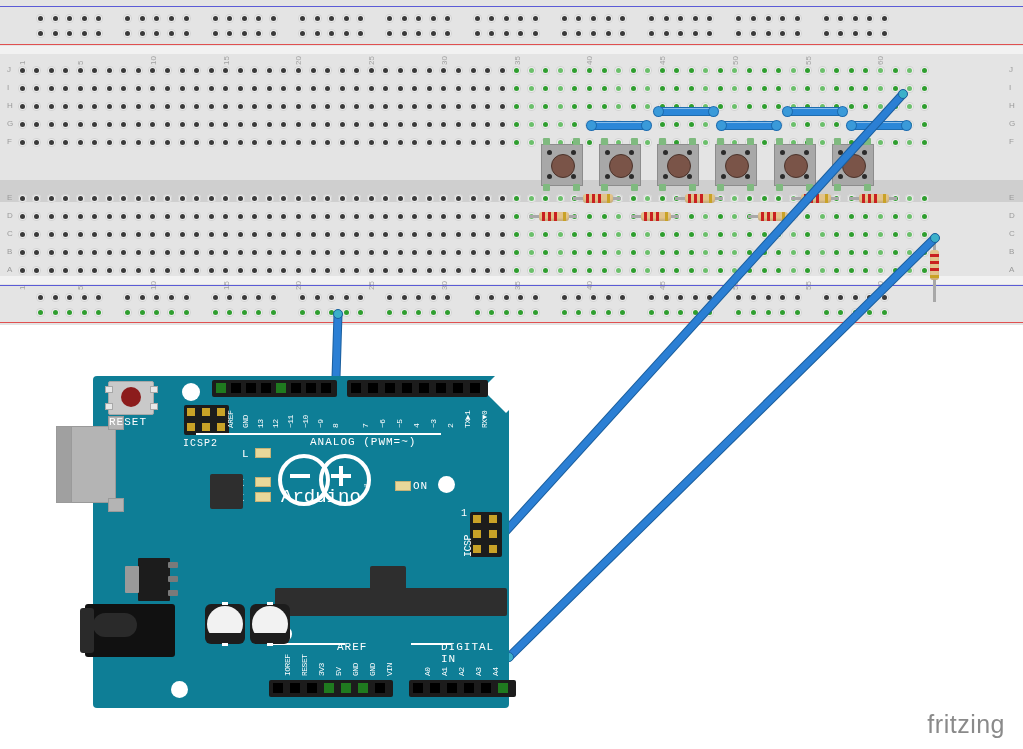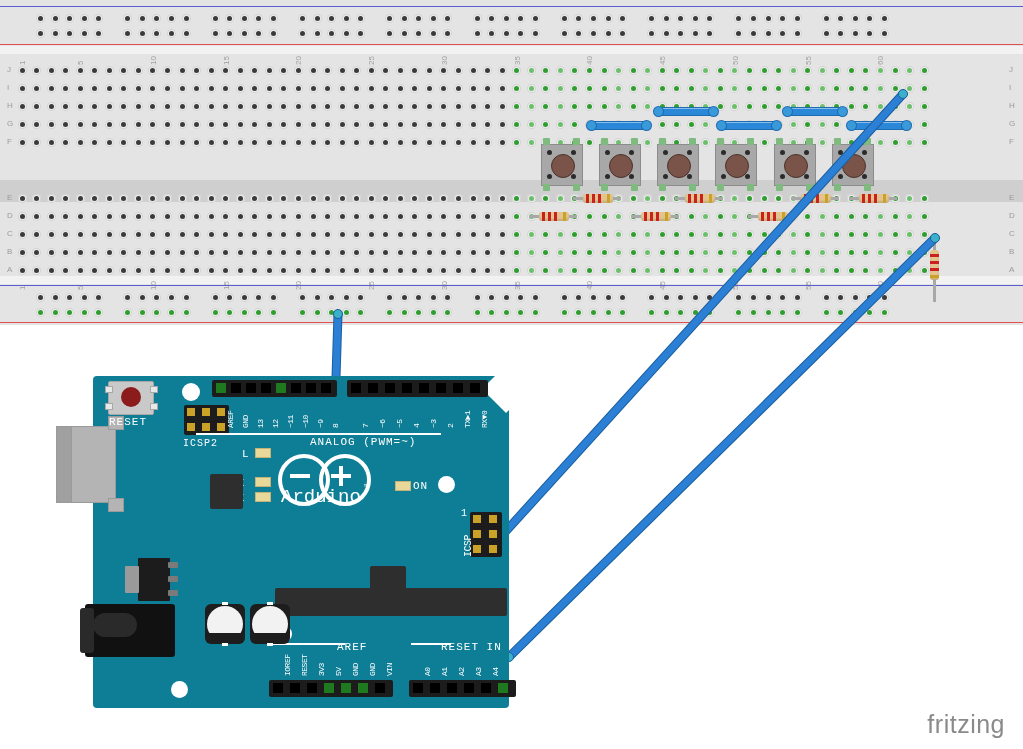--- a/index.html
+++ b/index.html
@@ -2950,21 +2950,21 @@
     </div>
     <div id="hdrANlbl">
         <div class="pinlbl" style="left: 330px; top: 300px;">A0</div>
         <div class="pinlbl" style="left: 347px; top: 300px;">A1</div>
         <div class="pinlbl" style="left: 364px; top: 300px;">A2</div>
         <div class="pinlbl" style="left: 381px; top: 300px;">A3</div>
         <div class="pinlbl" style="left: 398px; top: 300px;">A4</div>
         <div class="pinlbl" style="left: 415px; top: 300px;">A5</div>
       </div>
     <div class="silkline" style="left:318px;top:267px;width:40px;"></div>
-    <div class="silk" style="left:348px;top:265px;font-size:11px;">RESET IN</div>
+    <div class="silk" style="left:348px;top:265px;font-size:11px;">DIGITAL IN</div>
 
     <div class="silk" style="left:149px;top:72px;font-size:11px;">L</div>
     <div class="led" style="left:162px;top:72px;"></div>
     <div class="silk" style="left:137px;top:101px;font-size:11px;">TX</div>
     <div class="led" style="left:162px;top:101px;"></div>
     <div class="silk" style="left:137px;top:116px;font-size:11px;">RX</div>
     <div class="led" style="left:162px;top:116px;"></div>
     <div class="led" style="left:302px;top:105px;"></div>
     <div class="silk" style="left:320px;top:104px;font-size:11px;">ON</div>
 

